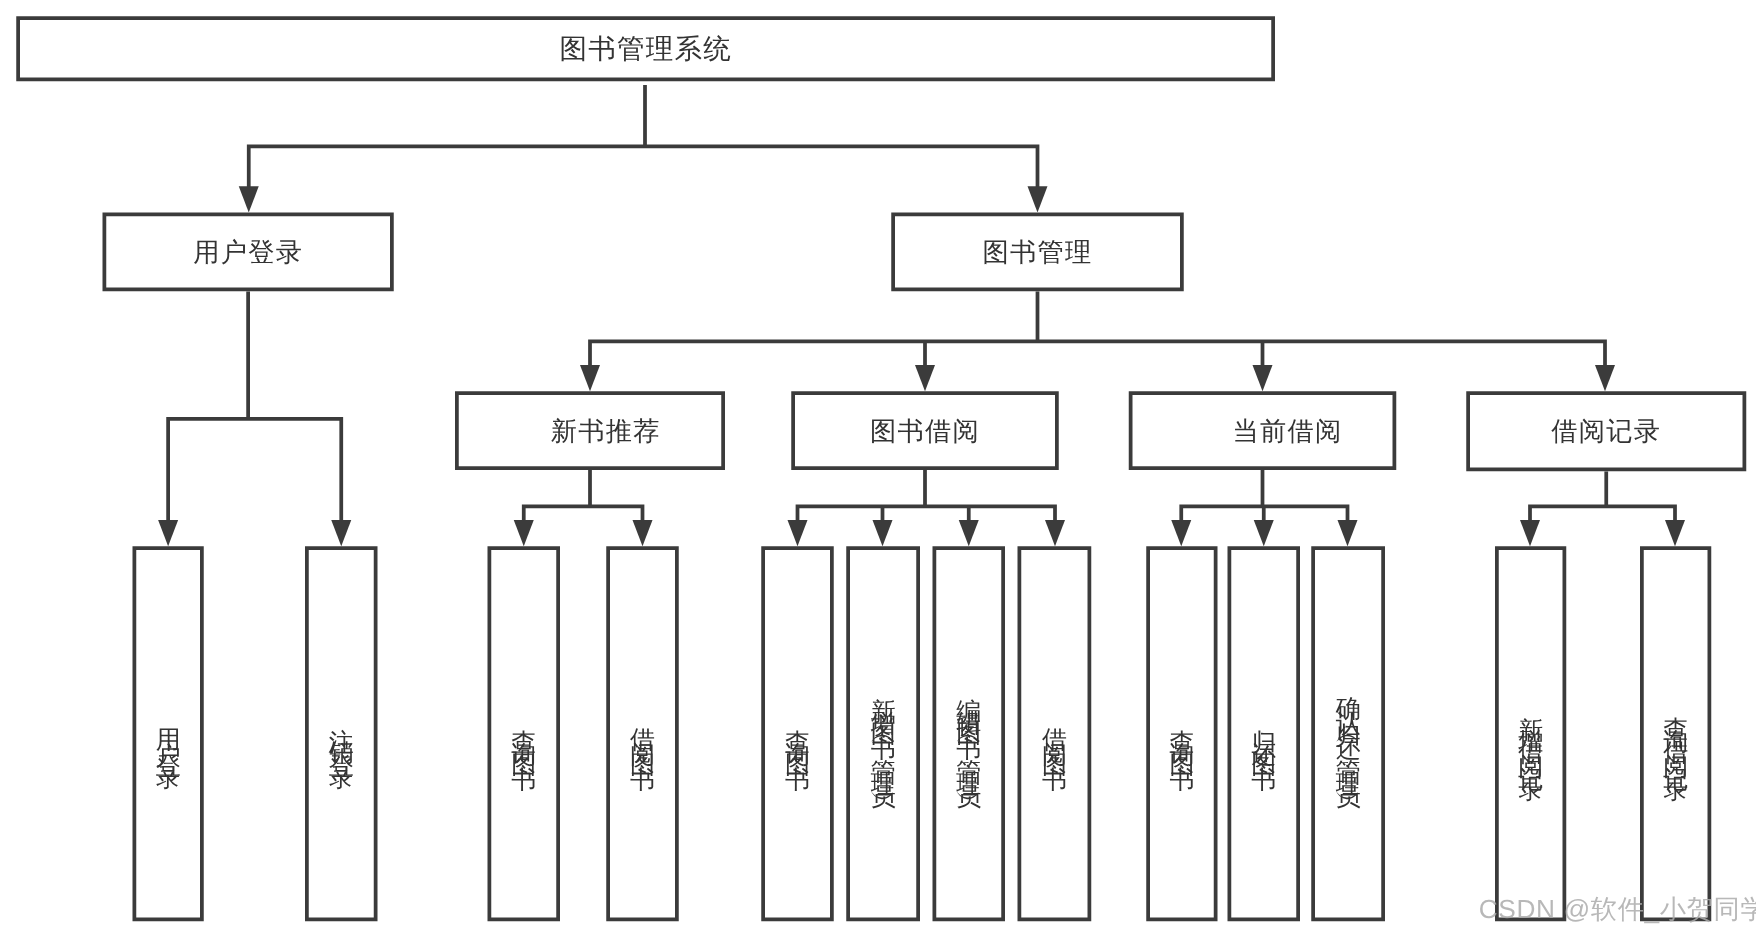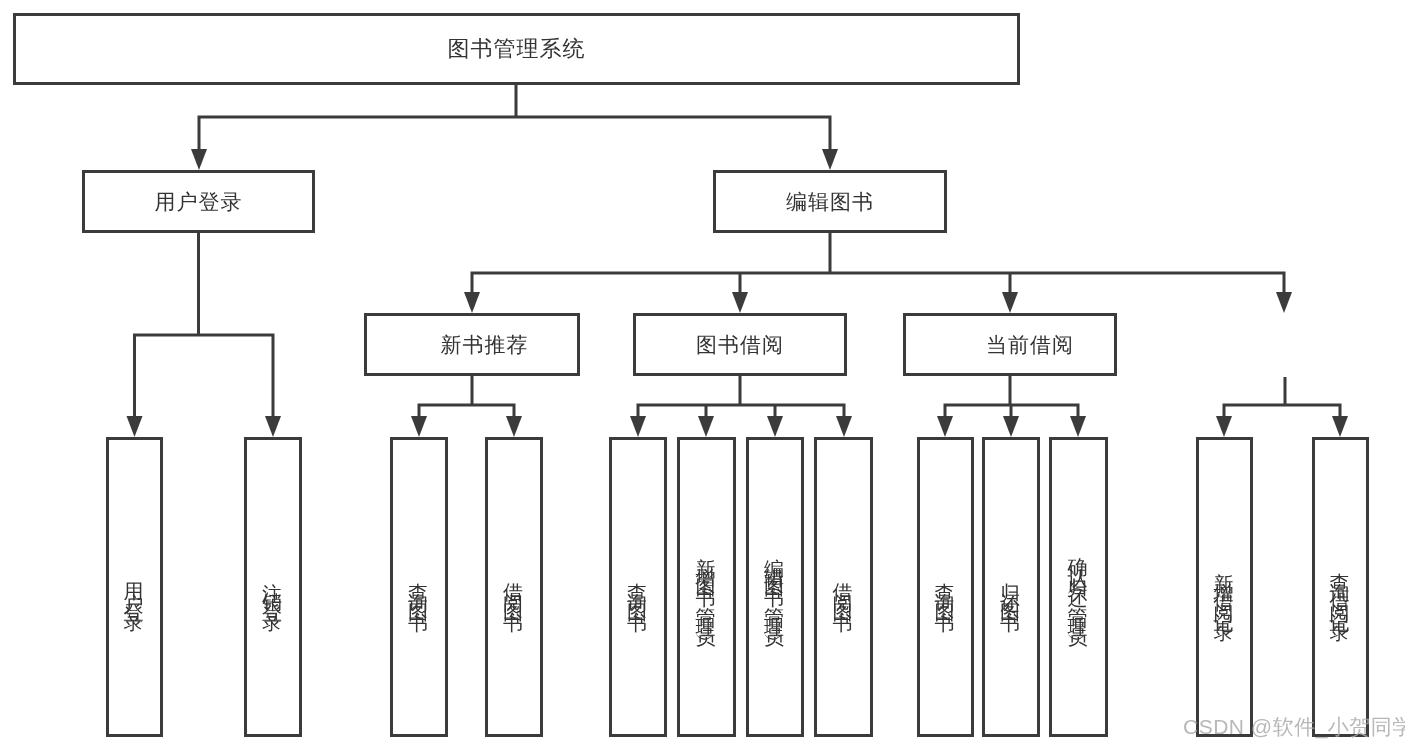--- a/index.html
+++ b/index.html
@@ -113,39 +113,42 @@
 
       <polygon points="937,416 953,416 945,437"></polygon>
       <polygon points="1003,416 1019,416 1011,437"></polygon>
       <polygon points="1070,416 1086,416 1078,437"></polygon>
 
       <polygon points="1216,416 1232,416 1224,437"></polygon>
       <polygon points="1332,416 1348,416 1340,437"></polygon>
     </g>
   </svg>
 
-  <div class="box hbox" style="left:13px; top:13px; width:1007px; height:72px;">
+  <div class="box hbox" style="left:13px; top:13px; width:1007px; height:52px;">
     <span class="hlabel root-label">图书管理系统</span>
   </div>
 
   <div class="box hbox" style="left:82px; top:170px; width:233px; height:63px;">
     <span class="hlabel">用户登录</span>
   </div>
   <div class="box hbox" style="left:713px; top:170px; width:234px; height:63px;">
-    <span class="hlabel">编辑图书</span>
+    <span class="hlabel">图书管理</span>
   </div>
 
   <div class="box hbox" style="left:364px; top:313px; width:216px; height:63px;padding-left:25px;">
     <span class="hlabel">新书推荐</span>
   </div>
   <div class="box hbox" style="left:633px; top:313px; width:214px; height:63px;">
     <span class="hlabel">图书借阅</span>
   </div>
   <div class="box hbox" style="left:903px; top:313px; width:214px; height:63px;padding-left:40px;">
     <span class="hlabel">当前借阅</span>
+  </div>
+  <div class="box hbox" style="left:1173px; top:313px; width:224px; height:64px;">
+    <span class="hlabel">借阅记录</span>
   </div>
 
   <div class="box vbox" style="left:106px; top:437px; width:57px; height:300px;">
     <span class="vlabel">用户登录</span>
   </div>
   <div class="box vbox" style="left:244px; top:437px; width:58px; height:300px;">
     <span class="vlabel">注销登录</span>
   </div>
 
   <div class="box vbox" style="left:390px; top:437px; width:58px; height:300px;">

